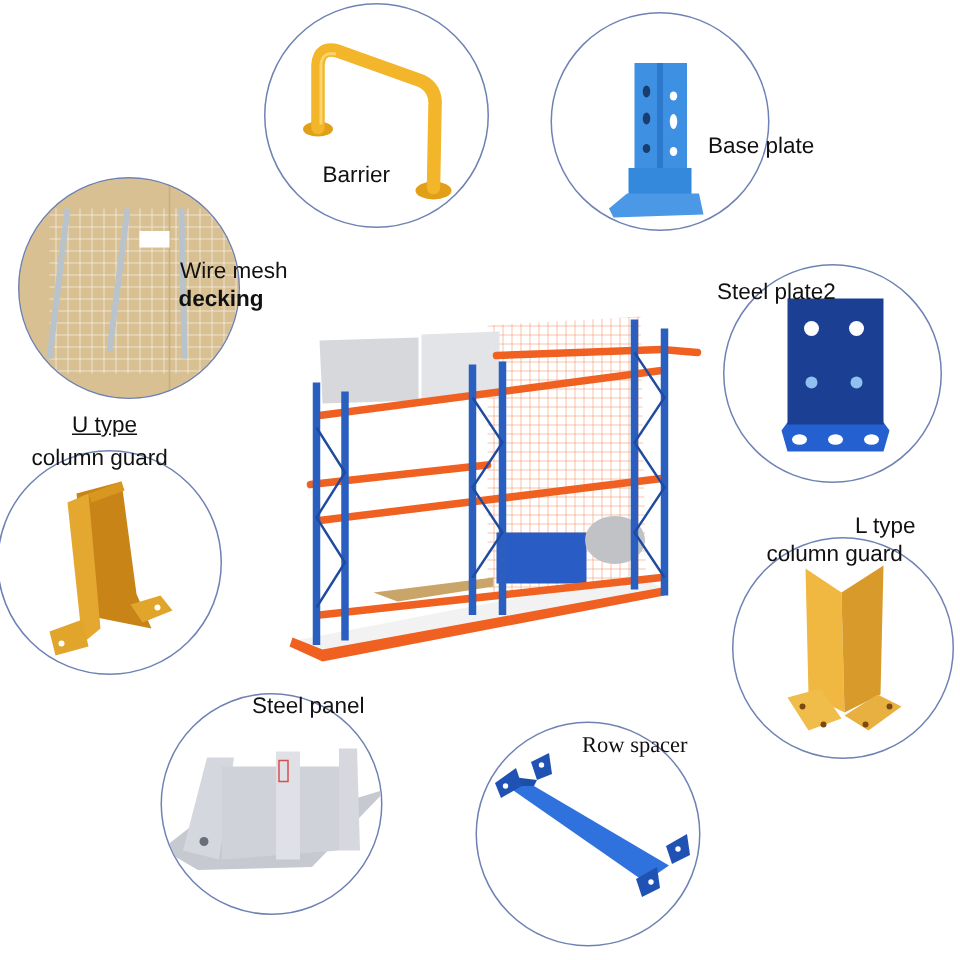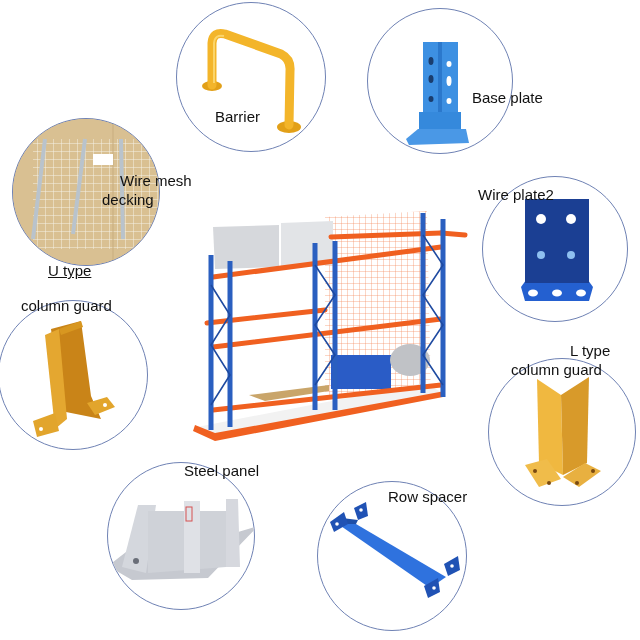--- a/index.html
+++ b/index.html
@@ -47,38 +47,38 @@
     <rect x="0" y="0" width="148" height="148" fill="#d9c092"></rect>
     <rect x="20" y="20" width="125" height="110" fill="url(#mesh)"></rect>
     <line x1="32" y1="20" x2="20" y2="120" stroke="#b9c3cc" stroke-width="4"></line>
     <line x1="72" y1="20" x2="60" y2="115" stroke="#b9c3cc" stroke-width="4"></line>
     <line x1="108" y1="20" x2="110" y2="120" stroke="#b9c3cc" stroke-width="4"></line>
     <line x1="100" y1="0" x2="100" y2="148" stroke="#c8ad7e" stroke-width="1"></line>
     <rect x="80" y="35" width="20" height="11" fill="#fff"></rect>
   </svg>
 </div>
 <div class="label" style="left:120px;top:172px;">Wire mesh</div>
-<div class="label" style="left:102px;top:191px;">decking</div>
+<div class="label" style="left:119px;top:191px;font-weight:bold;">decking</div>
 
 <div class="circle" style="left:482px;top:176px;width:146px;height:146px;">
   <svg width="146" height="146" viewBox="0 0 146 146">
     <polygon points="38,110 54,88 94,88 110,110 106,124 42,124" fill="#2460d0"></polygon>
     <rect x="42" y="22" width="64" height="84" fill="#1b3f93"></rect>
     <circle cx="58" cy="42" r="5" fill="#fff"></circle>
     <circle cx="88" cy="42" r="5" fill="#fff"></circle>
     <circle cx="58" cy="78" r="4" fill="#8fc0f0"></circle>
     <circle cx="88" cy="78" r="4" fill="#8fc0f0"></circle>
     <ellipse cx="50" cy="116" rx="5" ry="3.5" fill="#fff"></ellipse>
     <ellipse cx="74" cy="116" rx="5" ry="3.5" fill="#fff"></ellipse>
     <ellipse cx="98" cy="116" rx="5" ry="3.5" fill="#fff"></ellipse>
   </svg>
 </div>
-<div class="label" style="left:478px;top:186px;">Wire plate2</div>
+<div class="label" style="left:478px;top:186px;">Steel plate2</div>
 
-<div class="label" style="left:48px;top:262px;text-decoration:underline;">U type</div>
+<div class="label" style="left:48px;top:275px;text-decoration:underline;">U type</div>
 <div class="label" style="left:21px;top:297px;">column guard</div>
 <div class="circle" style="left:-2px;top:300px;width:150px;height:150px;">
   <svg width="150" height="150" viewBox="0 0 150 150">
     <polygon points="52,28 82,20 92,95 102,118 62,110" fill="#c98418"></polygon>
     <polygon points="46,34 60,28 68,118 56,128" fill="#e4a730"></polygon>
     <polygon points="60,28 82,20 84,26 62,34" fill="#d89720"></polygon>
     <polygon points="34,120 56,112 60,130 38,136" fill="#e2a52c"></polygon>
     <polygon points="88,102 108,96 116,106 96,114" fill="#e2a52c"></polygon>
     <circle cx="42" cy="128" r="2" fill="#fff"></circle>
     <circle cx="106" cy="104" r="2" fill="#fff"></circle>
@@ -104,37 +104,37 @@
   <svg width="148" height="148" viewBox="0 0 148 148">
     <polygon points="0,103 40,72 120,72 150,63 100,115 24,117" fill="#c6c9d0"></polygon>
     <polygon points="14,104 30,42 48,42 38,110" fill="#d4d7dd"></polygon>
     <polygon points="40,48 118,48 118,104 40,110" fill="#cfd2d8"></polygon>
     <polygon points="76,38 92,38 92,110 76,110" fill="#dfe1e6"></polygon>
     <polygon points="118,36 130,36 132,104 118,104" fill="#d6d8de"></polygon>
     <rect x="78" y="44" width="6" height="14" fill="none" stroke="#d65050" stroke-width="1"></rect>
     <circle cx="28" cy="98" r="3" fill="#6a6e78"></circle>
   </svg>
 </div>
-<div class="label" style="left:184px;top:462px;">Steel panel</div>
+<div class="label" style="left:168px;top:462px;">Steel panel</div>
 
 <div class="circle" style="left:317px;top:481px;width:150px;height:150px;">
   <svg width="150" height="150" viewBox="0 0 150 150">
     <polygon points="20,42 38,42 128,95 112,106" fill="#2f72de"></polygon>
     <polygon points="20,42 24,36 40,38 38,42" fill="#1e4fa8"></polygon>
     <polygon points="12,40 26,30 30,42 16,50" fill="#2052b4"></polygon>
     <polygon points="36,26 48,20 50,34 40,38" fill="#2052b4"></polygon>
     <polygon points="106,104 120,96 122,110 110,116" fill="#2052b4"></polygon>
     <polygon points="126,82 140,74 142,88 130,94" fill="#2052b4"></polygon>
     <circle cx="19" cy="42" r="1.8" fill="#fff"></circle>
     <circle cx="43" cy="28" r="1.8" fill="#fff"></circle>
     <circle cx="116" cy="106" r="1.8" fill="#fff"></circle>
     <circle cx="134" cy="84" r="1.8" fill="#fff"></circle>
   </svg>
 </div>
-<div class="label" style="left:388px;top:488px;">Row spacer</div>
+<div class="label" style="left:388px;top:488px;font-family:Liberation Serif, serif;">Row spacer</div>
 
 <svg style="left:185px;top:205px;" width="290" height="240" viewBox="0 0 290 240">
   <defs>
     <pattern id="rackmesh" width="6" height="6" patternUnits="userSpaceOnUse">
       <path d="M6 0 L0 0 0 6" fill="none" stroke="#f28a5a" stroke-width="0.7"></path>
     </pattern>
   </defs>
 
   <polygon points="140,12 242,6 246,190 140,190" fill="url(#rackmesh)"></polygon>
 

